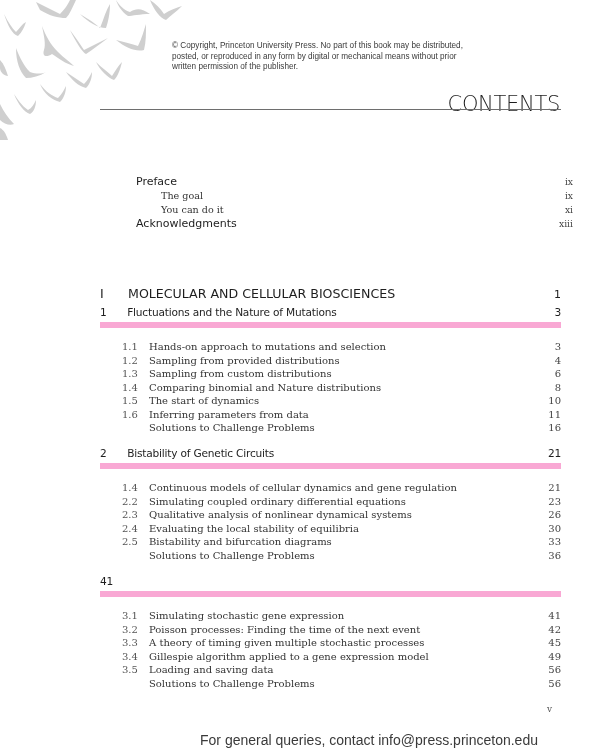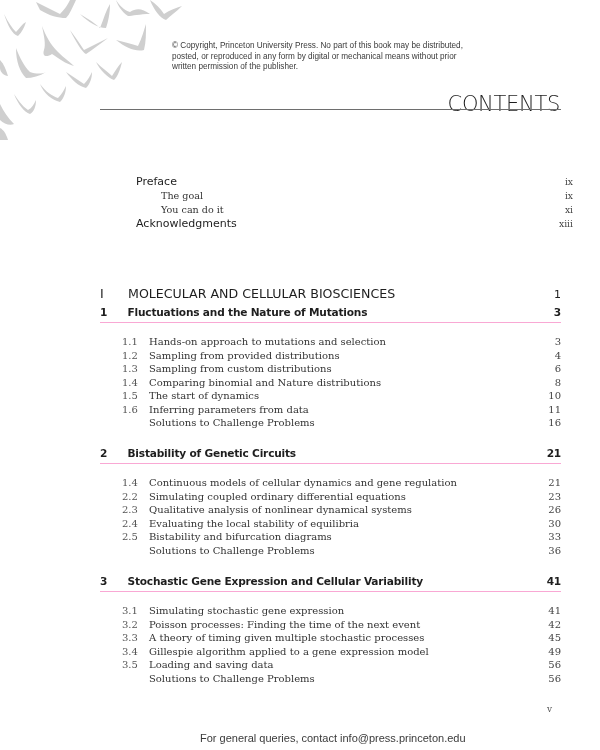--- a/index.html
+++ b/index.html
@@ -24,32 +24,32 @@
     .front .sub { font-family: "DejaVu Serif", serif; font-size: 9.6px; height: 13.5px; line-height: 13.5px; padding-left: 25px; color: #333; }
     .front .pg { font-family: "DejaVu Serif", serif; font-size: 9.2px; color: #444; }
 
     .part { position: absolute; left: 100px; top: 270px; width: 461px; font-family: "DejaVu Sans", sans-serif; font-size: 12.6px; color: #1e1e1e; margin-top: 16px; }
     .part .num { display: inline-block; width: 24px; }
     .part .pg { font-size: 11px; }
 
     .chapter { position: absolute; left: 100px; width: 461px; }
     .ch-head { display: flex; justify-content: space-between; align-items: baseline;
       font-family: "DejaVu Sans", sans-serif; font-size: 10.6px; color: #1e1e1e; letter-spacing: -0.2px;
-      padding-bottom: 4px; border-bottom: 1px solid #f9a8d4; font-weight: bold; }
+      padding-bottom: 4px; border-bottom: 6px solid #f9a8d4; }
     .ch-head .num { display: inline-block; width: 24px; }
     .ch-head .pg { font-size: 10.6px; }
     .sections { padding-left: 22px; margin-top: 12px; }
     .sec { display: flex; align-items: baseline; height: 13.5px; line-height: 13.5px;
       font-family: "DejaVu Serif", serif; font-size: 10px; color: #333; }
     .sec .snum { width: 27px; color: #555; }
     .sec .stitle { flex: 1; }
     .sec .spg { color: #444; }
 
     .folio { position: absolute; left: 547px; top: 704px; font-family: "DejaVu Serif", serif; font-size: 9px; color: #555; }
-    .footer { position: absolute; left: 200px; top: 732px; font-family: "Liberation Sans", sans-serif; font-size: 11px; color: #3a3a3a; text-align: center; }
+    .footer { position: absolute; left: 200px; top: 732px; font-family: "Liberation Sans", sans-serif; font-size: 14px; color: #3a3a3a; text-align: center; }
   </style>
 </head>
 <body>
 
 <svg class="birds" viewBox="0 0 200 140">
   <g fill="#cfcfcf">
     <path d="M36,2 C44,6 52,10 60,14 C66,8 68,4 70,0 L76,0 C72,8 70,14 66,18 C58,18 50,16 40,10 Z"></path>
     <path d="M80,14 C90,20 96,24 100,28 C104,18 106,10 110,4 C110,14 108,22 106,28 C98,28 88,22 80,14 Z"></path>
     <path d="M116,0 C120,6 124,10 130,12 C136,8 142,8 150,14 C140,14 132,16 128,16 C122,12 118,6 116,0 Z"></path>
     <path d="M4,14 C8,22 12,28 16,32 C20,28 22,24 26,22 C24,28 22,32 18,36 C12,34 8,26 4,14 Z"></path>
@@ -183,24 +183,20 @@
     <div class="sec">
         <span class="snum"></span>
         <span class="stitle">Solutions to Challenge Problems</span>
         <span class="spg">36</span>
       </div>
   </div>
 </div>
 
 <div class="chapter" style="top:575px;">
   <div class="ch-head">
-    <span>
-      <span class="num">3</span>
-      <span>Stochastic Gene Expression and Cellular Variability</span>
-    </span>
     <span class="pg">41</span>
   </div>
   <div class="sections">
     <div class="sec">
         <span class="snum">3.1</span>
         <span class="stitle">Simulating stochastic gene expression</span>
         <span class="spg">41</span>
       </div>
     <div class="sec">
         <span class="snum">3.2</span>

